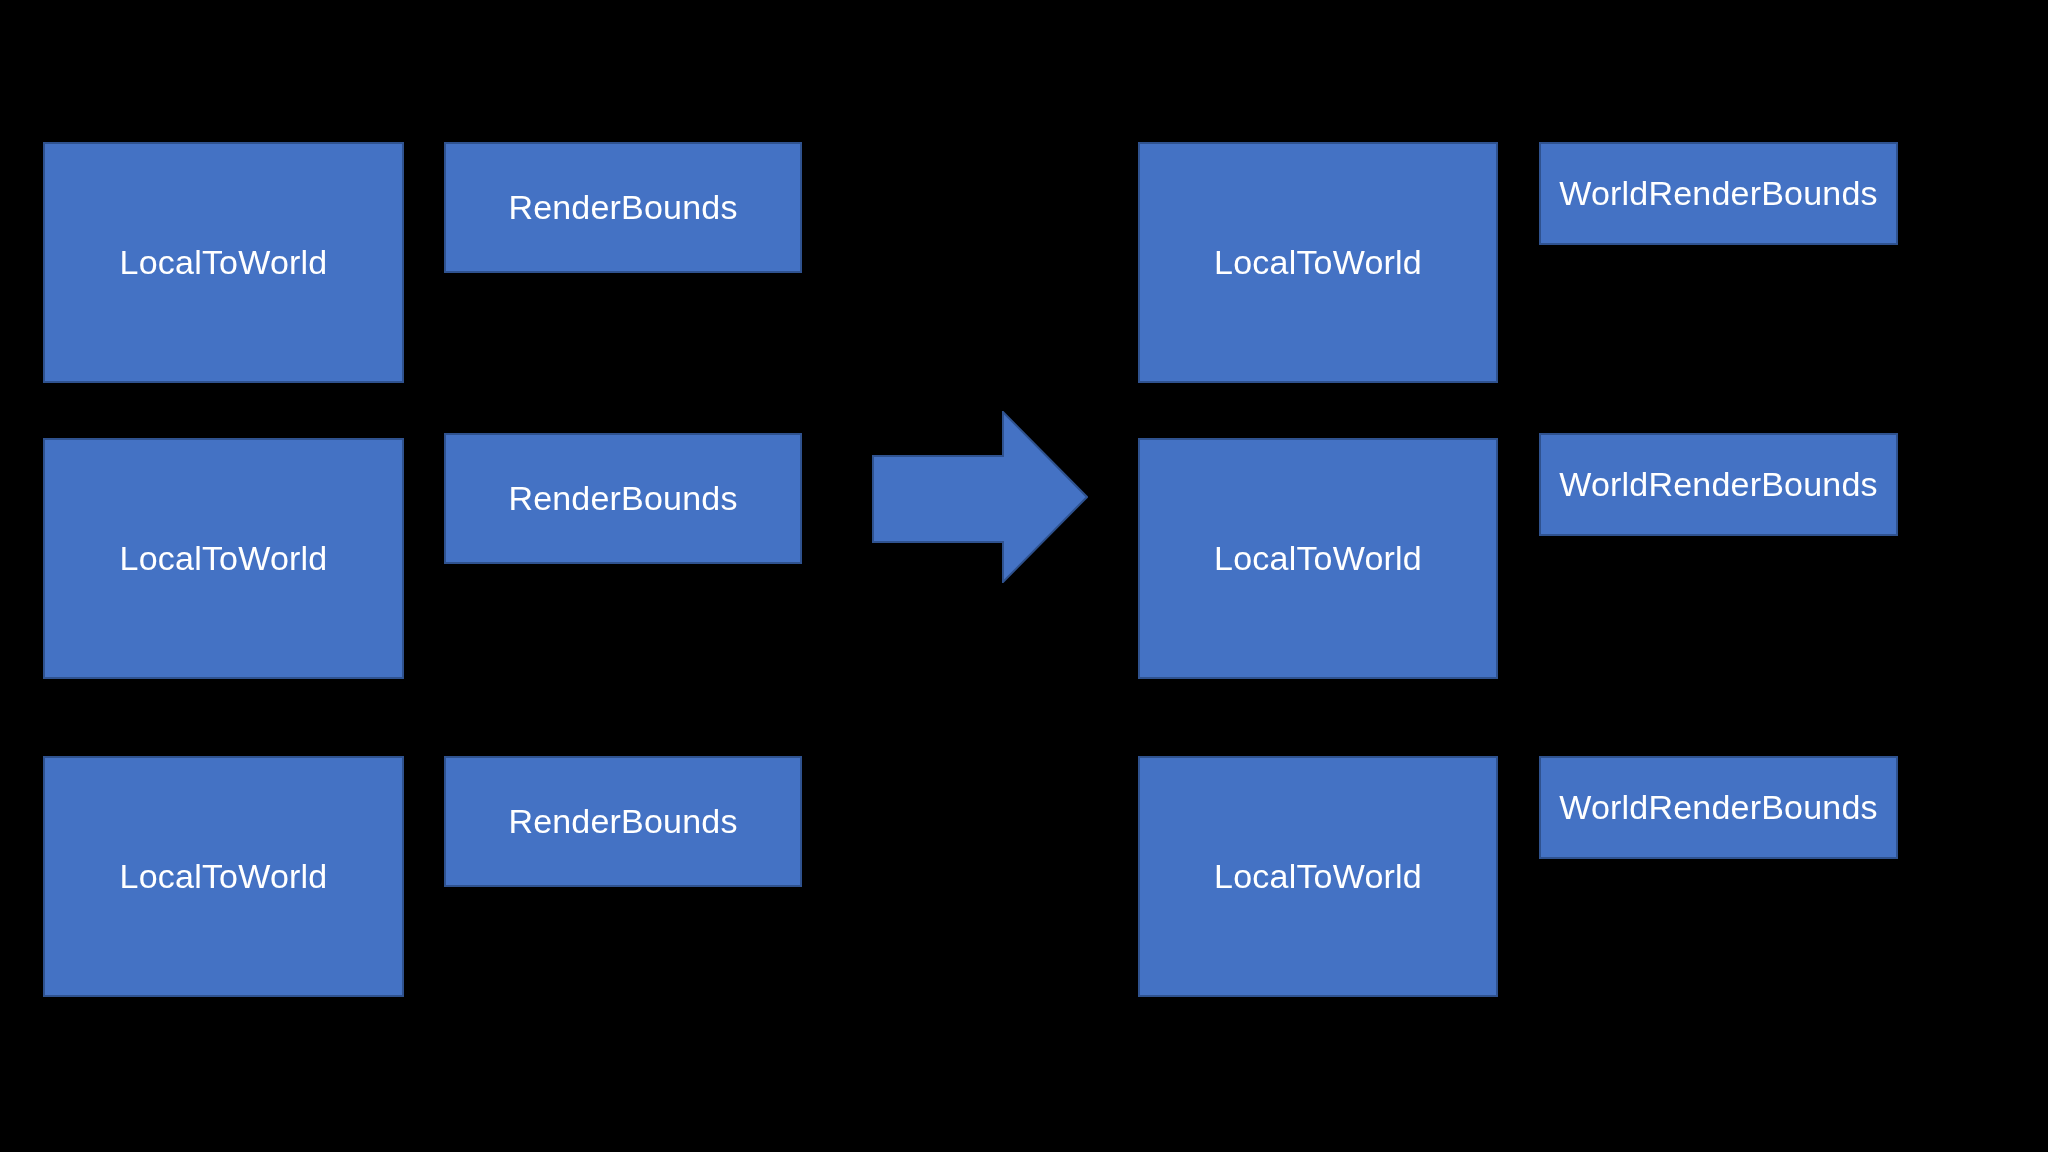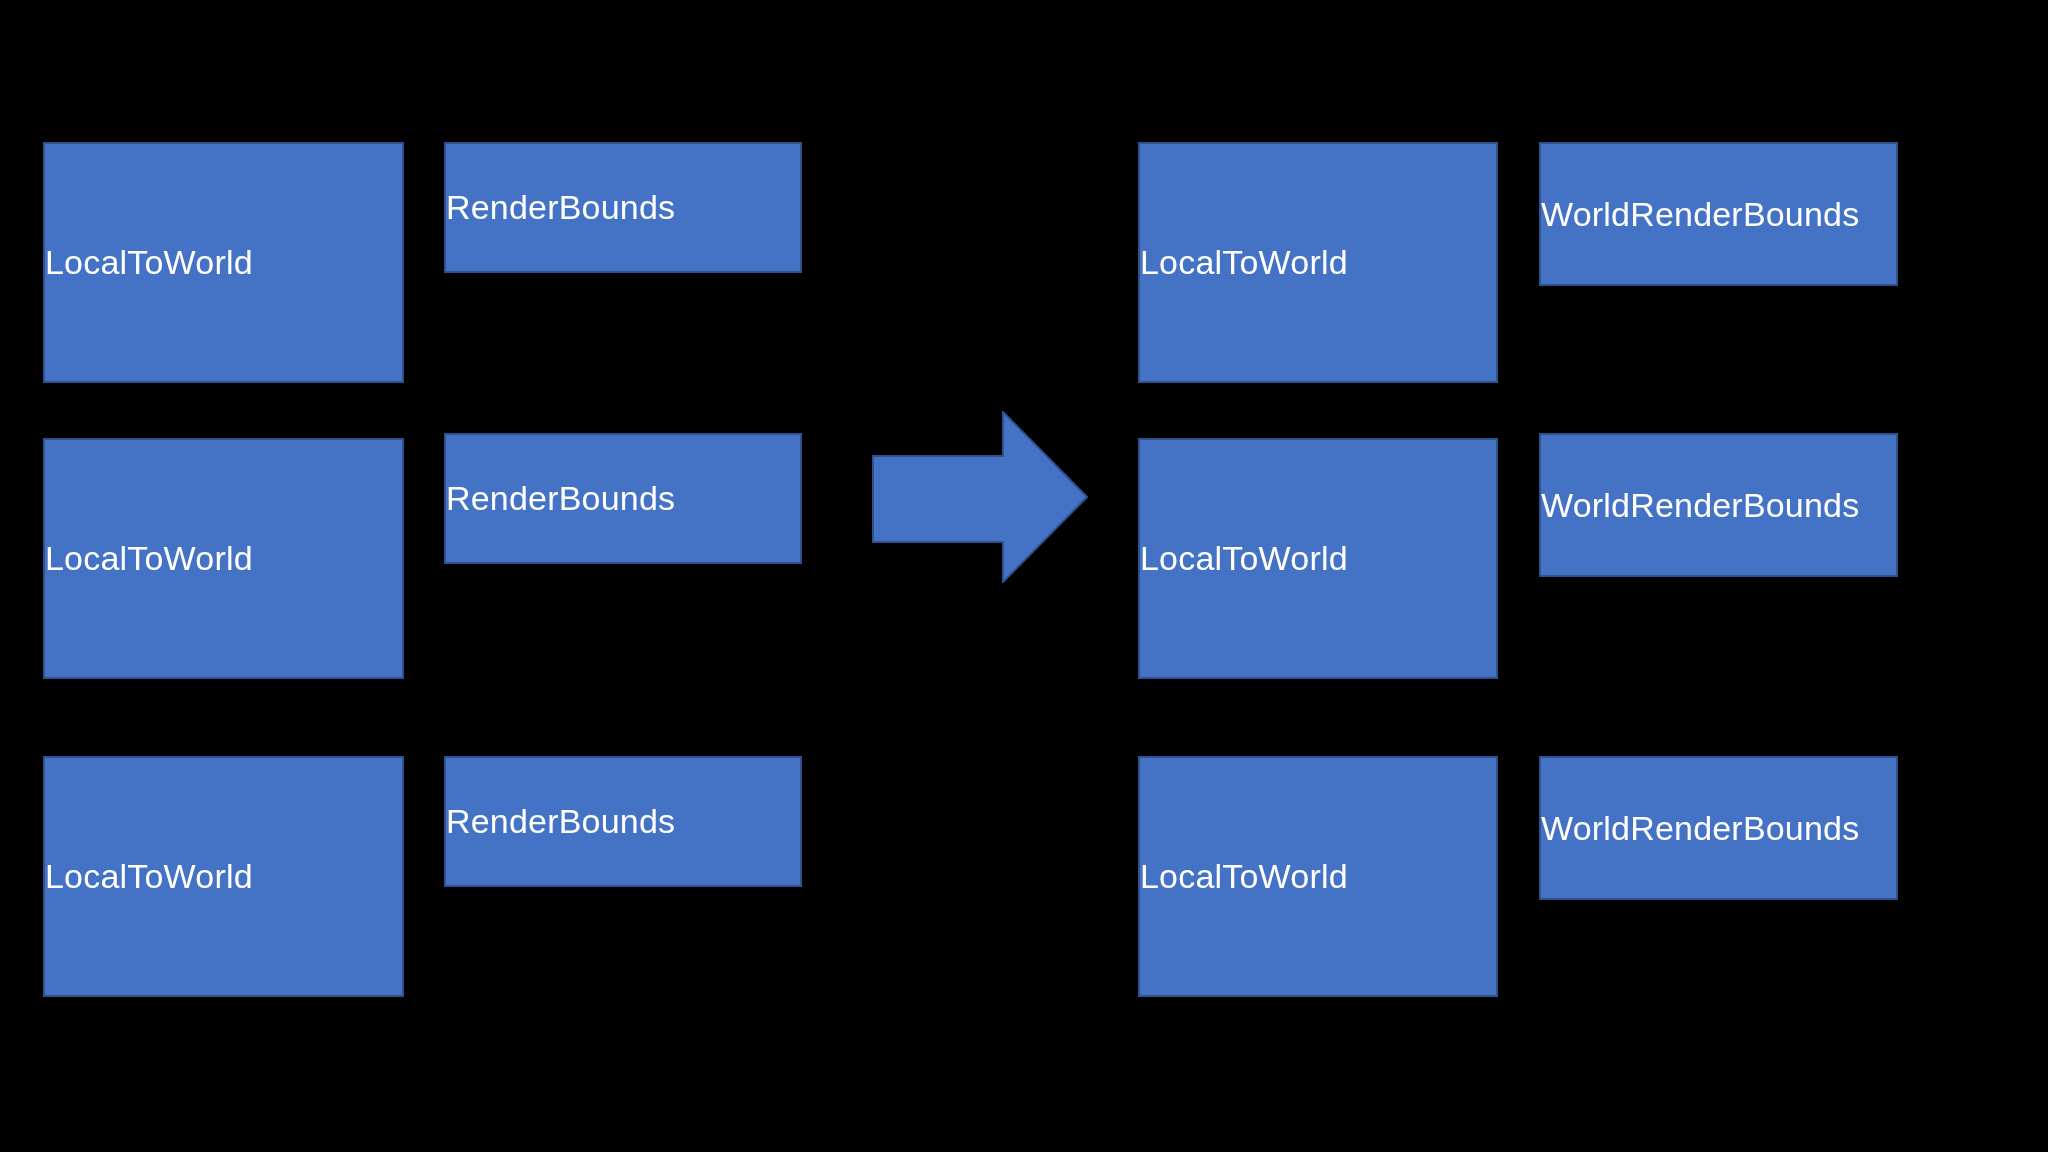--- a/index.html
+++ b/index.html
@@ -16,30 +16,31 @@
     font-family: "Liberation Sans", sans-serif;
   }
   .box {
     position: absolute;
     box-sizing: border-box;
     background: var(--fill, #4472C4);
     border: 2px solid var(--border, #2F528F);
     color: var(--text, #FFFFFF);
     display: flex;
     align-items: center;
+    justify-content: center;
     text-align: center;
     font-size: 34px;
     line-height: 1.2;
     letter-spacing: 0.2px;
   }
   
   .c1 { left: 43px;   width: 361px; height: 241px; }  
   .c2 { left: 444px;  width: 358px; height: 131px; }  
   .c3 { left: 1138px; width: 360px; height: 241px; }  
-  .c4 { left: 1539px; width: 359px; height: 144px; }  
+  .c4 { left: 1539px; width: 359px; height: 103px; }  
   
   .rowT1 { top: 142px; }   
   .rowT2 { top: 438px; }   
   .rowT3 { top: 756px; }   
   .rowS1 { top: 142px; }   
   .rowS2 { top: 433px; }   
   .rowS3 { top: 756px; }   
   .arrow {
     position: absolute;
     left: 872px;

